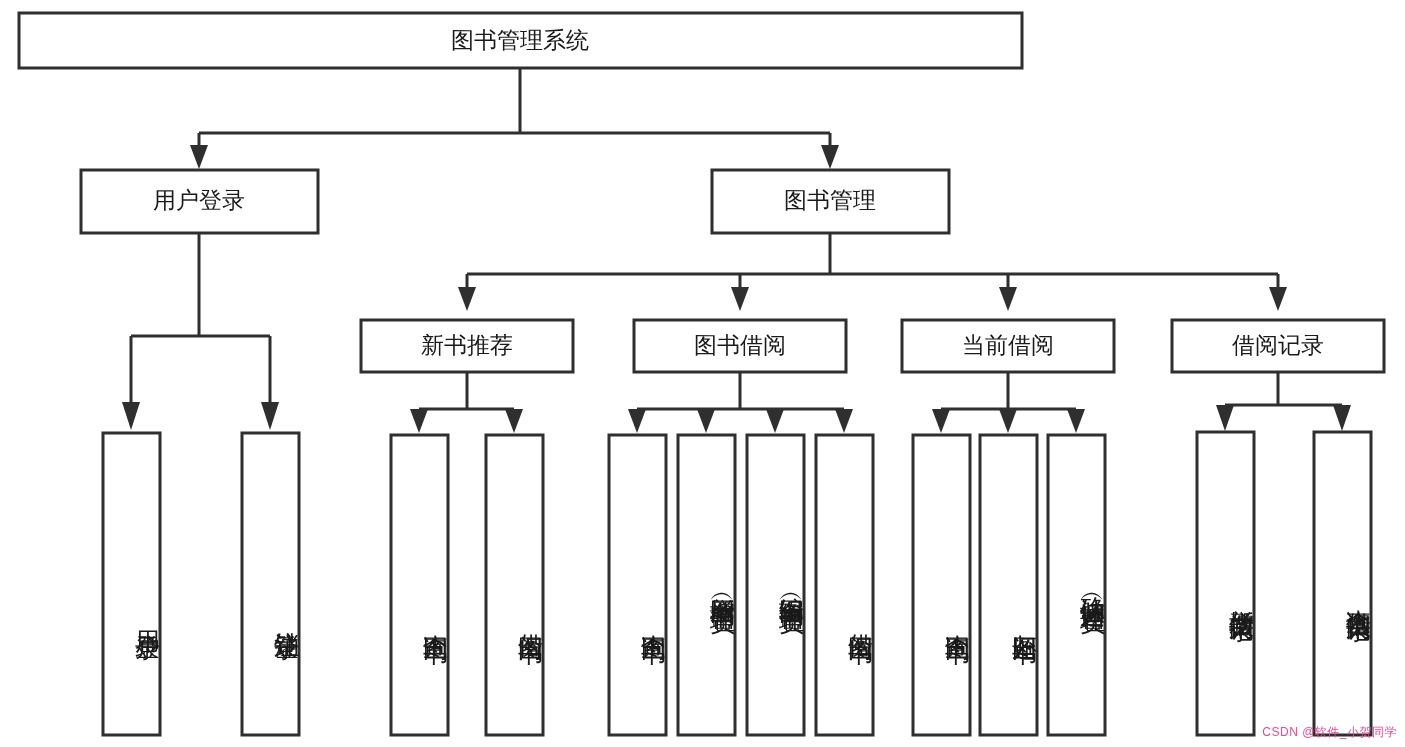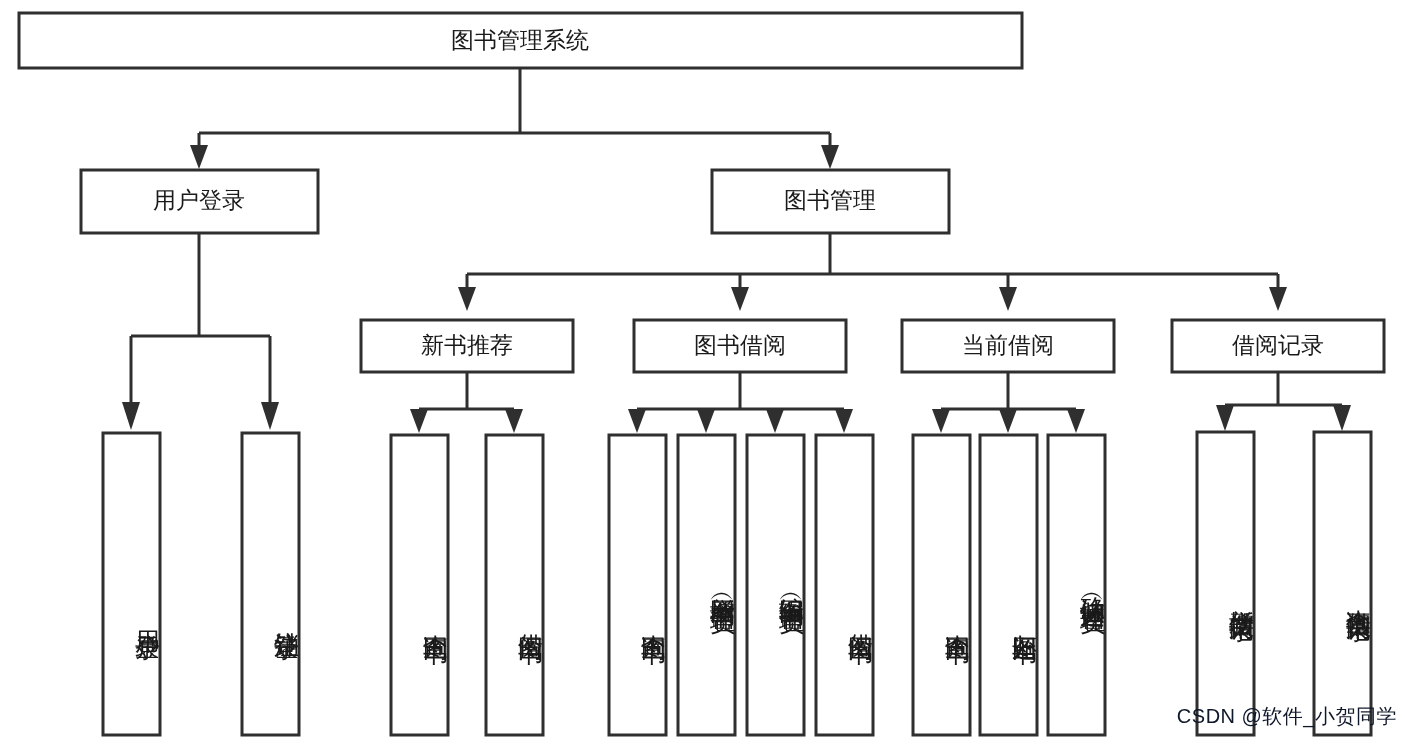--- a/index.html
+++ b/index.html
@@ -58,24 +58,24 @@
     line-height: 1.02;
     color: #1a1a1a;
     letter-spacing: 2px;
     text-align: center;
     pointer-events: none;
     user-select: none;
   }
   .watermark {
     position: absolute;
     right: 8px;
-    bottom: 17px;
-    font-family: "Liberation Sans", "DejaVu Sans", sans-serif;
-    font-size: 20px;
-    color: #0f172a;
+    bottom: 6px;
+    font-family: "Liberation Sans", "DejaVu Sans", sans-serif;
+    font-size: 12px;
+    color: #ec4899;
     letter-spacing: 0.5px;
     white-space: nowrap;
   }
 </style>
 </head>
 <body>
 
 <div id="diagram-root">
 
   <svg id="tree-svg" viewBox="0 0 1405 747">

